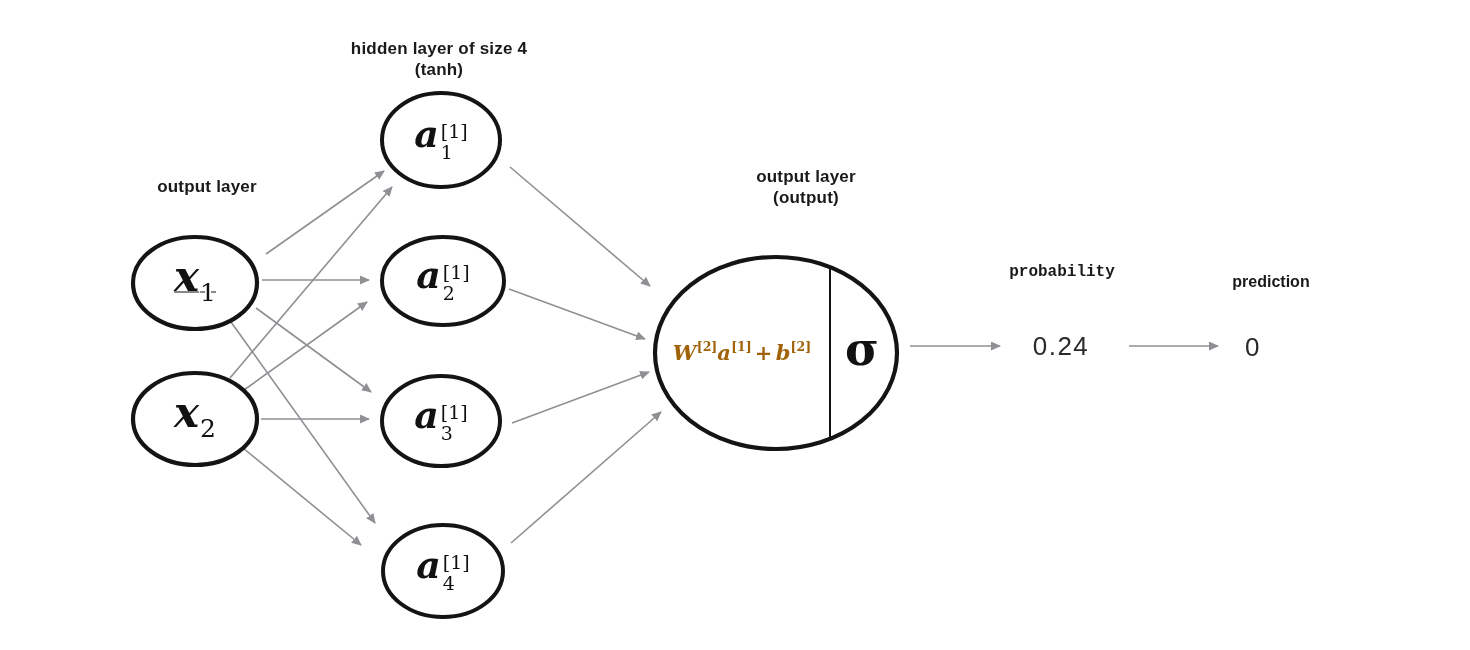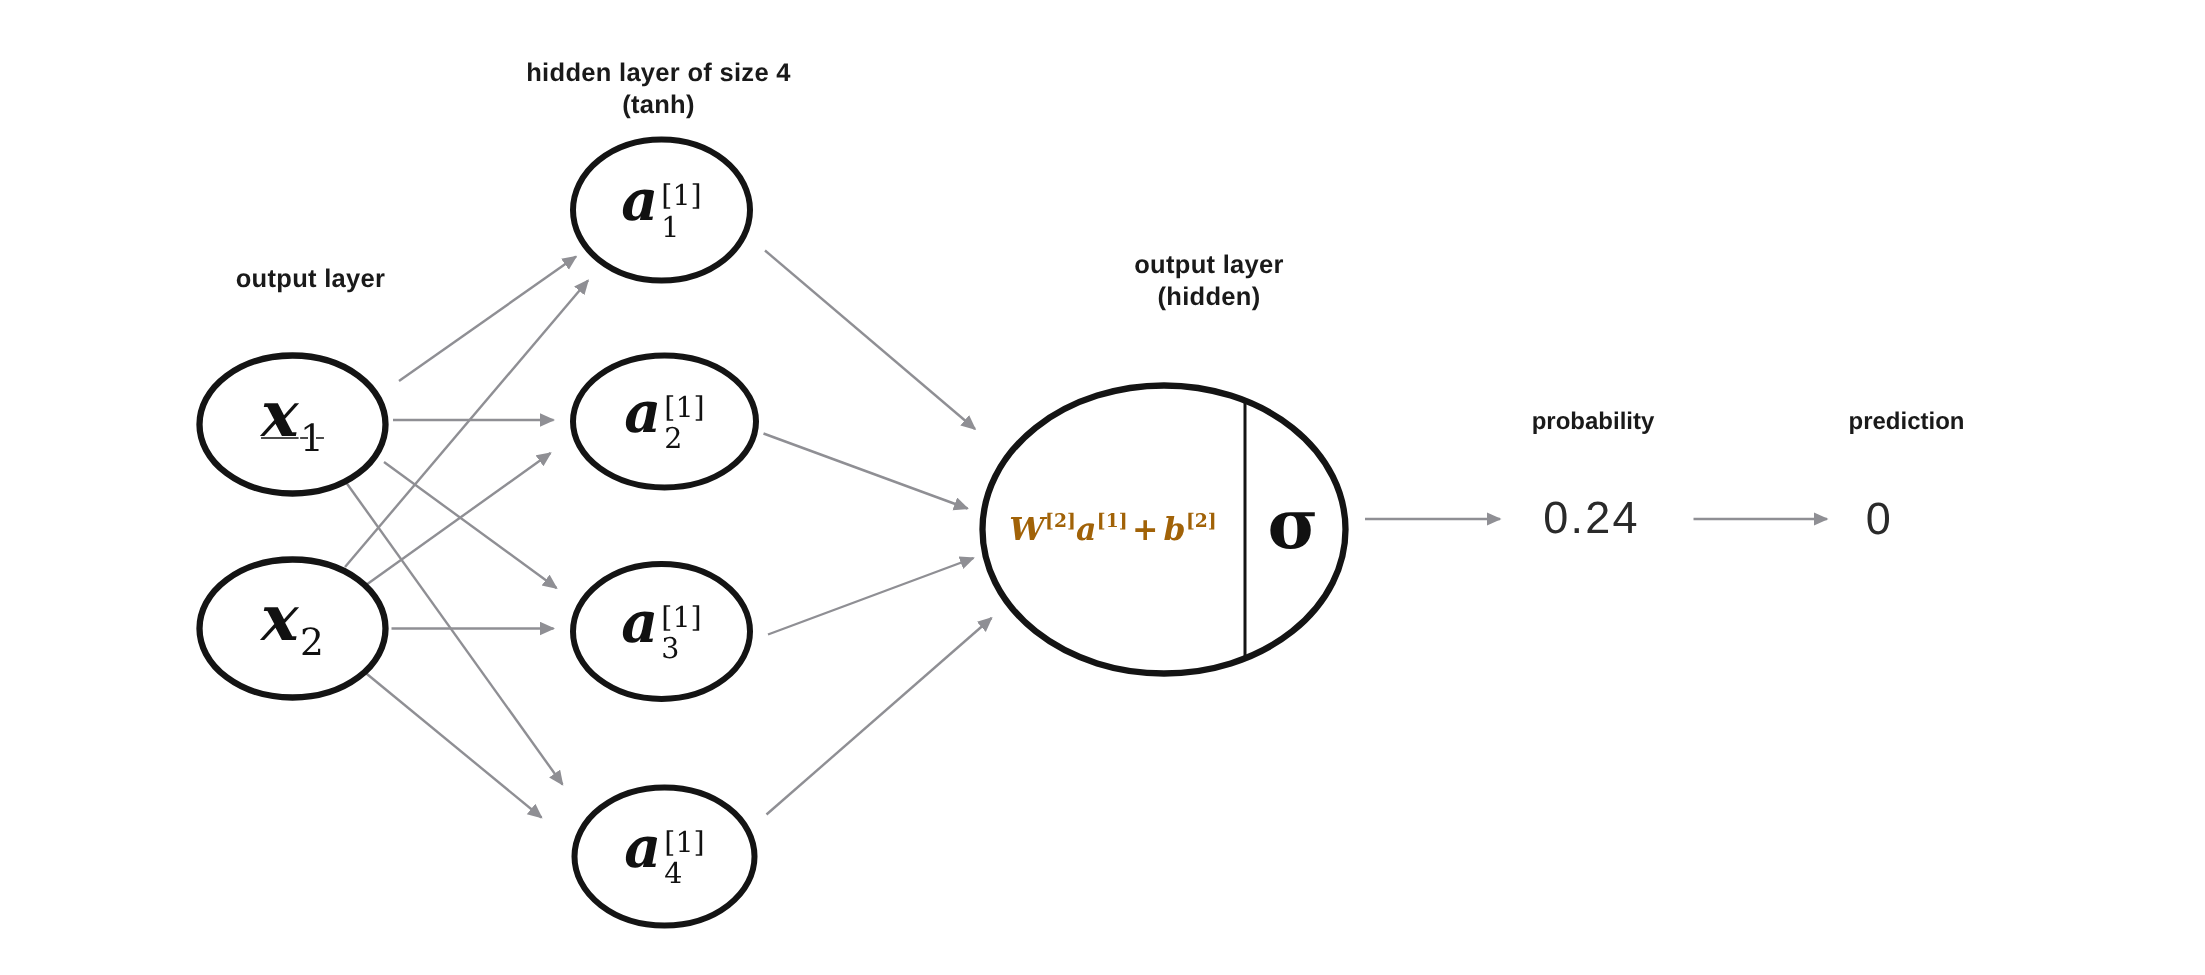--- a/index.html
+++ b/index.html
@@ -2,21 +2,21 @@
 <html><head>
 <meta charset="utf-8">
 <style>
   html,body{margin:0;padding:0;background:#ffffff;}
   .canvas{position:relative;width:1470px;height:650px;background:#ffffff;overflow:hidden;
           font-family:"Liberation Sans", sans-serif;color:#141414;}
   .svg-layer{position:absolute;left:0;top:0;width:1470px;height:650px;}
   .abs{position:absolute;transform:translate(-50%,-50%);white-space:nowrap;}
   .layer-label{font-weight:bold;font-size:17px;line-height:21px;text-align:center;color:#1a1a1a;letter-spacing:.2px;}
   .small-label{font-weight:bold;font-size:16px;color:#1a1a1a;}
-  .value-text{font-size:30px;font-weight:300;color:#2a2a2a;letter-spacing:1.5px;
+  .value-text{font-size:26px;font-weight:300;color:#2a2a2a;letter-spacing:1.5px;
               font-family:"Liberation Sans", sans-serif;}
   
   .math{font-family:"DejaVu Serif", serif;font-style:italic;color:#111;}
   .x-label .xbase{font-size:42px;font-weight:600;line-height:1;}
   .x-label .xsub{font-size:25px;font-style:normal;font-weight:500;vertical-align:-10px;margin-left:1px;}
   .a-label .abase{font-size:38px;font-weight:600;line-height:1;}
   .mstack{display:inline-flex;flex-direction:column;align-items:flex-start;vertical-align:middle;
           margin-left:2px;font-style:normal;font-weight:500;}
   .mstack .msup,.mstack .msub{font-size:19px;line-height:1.05;}
   .mstack .msub{margin-top:1px;}
@@ -77,21 +77,21 @@
     <div>output layer</div>
   </div>
 
   <div class="abs layer-label" style="left:439px;top:59px;">
     <div>hidden layer of size 4</div>
     <div>(tanh)</div>
   </div>
 
   <div class="abs layer-label" style="left:774px;top:187px;margin-left:32px;">
     <div>output layer</div>
-    <div>(hidden)</div>
+    <div>(output)</div>
   </div>
 
   <div class="abs math x-label" style="left:195px;top:281px;text-decoration:underline;">
     <span class="xbase">x</span><span class="xsub">1</span>
   </div>
   <div class="abs math x-label" style="left:195px;top:417px;">
     <span class="xbase">x</span><span class="xsub">2</span>
   </div>
 
   <div class="abs math a-label" style="left:441px;top:139px;">
@@ -117,18 +117,18 @@
         <span class="msup">[1]</span>
         <span class="msub">4</span>
       </span>
   </div>
 
   <div class="abs formula" style="left:742px;top:352px;">
     <span>W</span><span class="fsup">[2]</span><span>a</span><span class="fsup">[1]</span><span class="plus">+</span><span>b</span><span class="fsup">[2]</span>
   </div>
   <div class="abs sigma" style="left:862px;top:349px;">σ</div>
 
-  <div class="abs small-label" style="left:1062px;top:282px;">probability</div>
+  <div class="abs small-label" style="left:1062px;top:272px;font-family:Liberation Mono, monospace;">probability</div>
   <div class="abs small-label" style="left:1252px;top:282px;margin-left:19px;">prediction</div>
   <div class="abs value-text" style="left:1061px;top:346px;">0.24</div>
   <div class="abs value-text" style="left:1253px;top:347px;">0</div>
 
 </div>
 
 </body></html>

